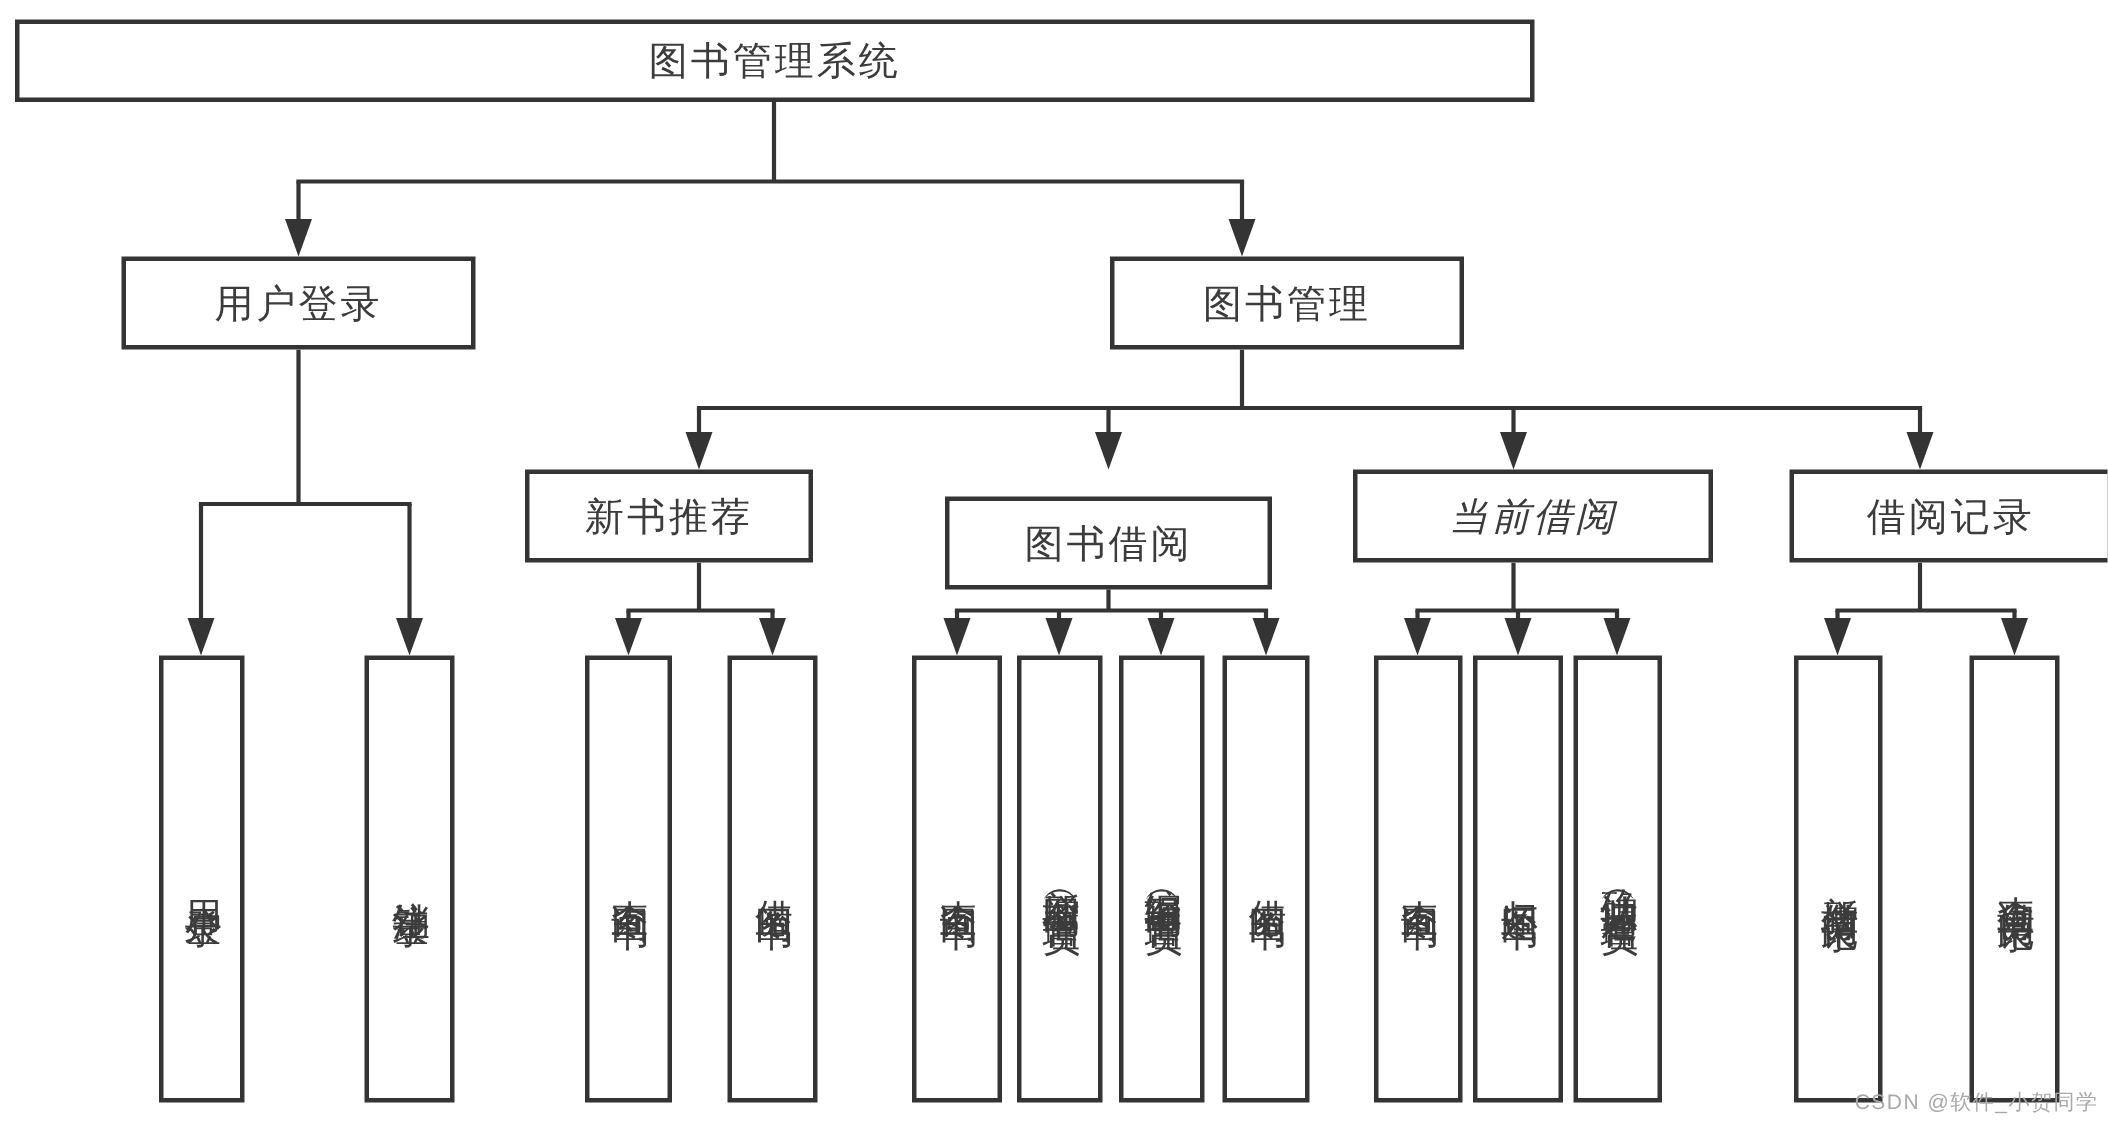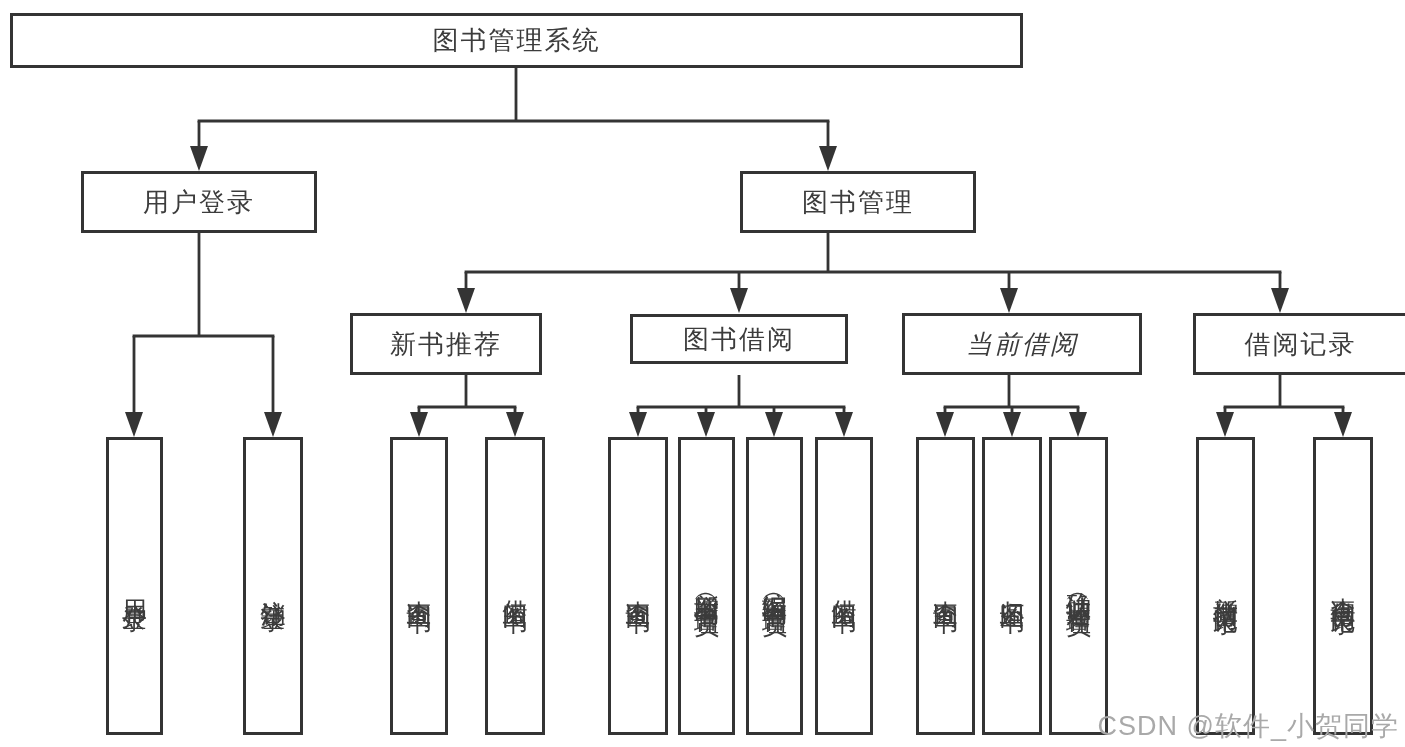--- a/index.html
+++ b/index.html
@@ -15,21 +15,21 @@
     display:flex;align-items:center;justify-content:center;
     text-align:left;
   }
   .h{font-size:26px;letter-spacing:2px;white-space:nowrap;}
   .v{
     writing-mode:vertical-rl;text-orientation:mixed;
     font-size:25px;letter-spacing:3px;line-height:1;
   }
   .watermark{
     position:absolute;right:6px;bottom:3px;
-    font-size:27px;color:#a9a9a9;letter-spacing:1px;white-space:nowrap;
+    font-size:14px;color:#a9a9a9;letter-spacing:1px;white-space:nowrap;
   }
 </style>
 </head>
 <body>
 
 <svg id="connectors" viewBox="0 0 1405 747" xmlns="http://www.w3.org/2000/svg">
     <line x1="516" y1="68" x2="516" y2="121" stroke="#343434" stroke-width="2.8"></line>
     <line x1="197.6" y1="121" x2="829.4" y2="121" stroke="#343434" stroke-width="2.8"></line>
     <line x1="199" y1="121" x2="199" y2="154" stroke="#343434" stroke-width="2.8"></line>
     <path d="M 199 171 L 190 146 L 208 146 Z" fill="#343434"></path>
@@ -82,21 +82,21 @@
     <line x1="1343" y1="407" x2="1343" y2="420" stroke="#343434" stroke-width="2.8"></line>
     <path d="M 1343 437 L 1334 412 L 1352 412 Z" fill="#343434"></path>
   </svg>
 
 <div class="box h" style="left:10px;top:13px;width:1013px;height:55px;">图书管理系统</div>
 
 <div class="box h" style="left:81px;top:171px;width:236px;height:62px;">用户登录</div>
 <div class="box h" style="left:740px;top:171px;width:236px;height:62px;">图书管理</div>
 
 <div class="box h" style="left:350px;top:313px;width:192px;height:62px;">新书推荐</div>
-<div class="box h" style="left:630px;top:314px;width:218px;height:50px;">图书借阅</div>
+<div class="box h" style="left:630px;top:331px;width:218px;height:62px;">图书借阅</div>
 <div class="box h" style="left:902px;top:313px;width:240px;height:62px;font-style:italic;">当前借阅</div>
 <div class="box h" style="left:1173px;top:313px;width:215px;height:62px;margin-left:20px;">借阅记录</div>
 
 <div class="box v" style="left:106px;top:437px;width:57px;height:298px;">用户登录</div>
 <div class="box v" style="left:243px;top:437px;width:60px;height:298px;">注销登录</div>
 
 <div class="box v" style="left:390px;top:437px;width:58px;height:298px;">查询图书</div>
 <div class="box v" style="left:485px;top:437px;width:60px;height:298px;">借阅图书</div>
 
 <div class="box v" style="left:608px;top:437px;width:60px;height:298px;">查询图书</div>

